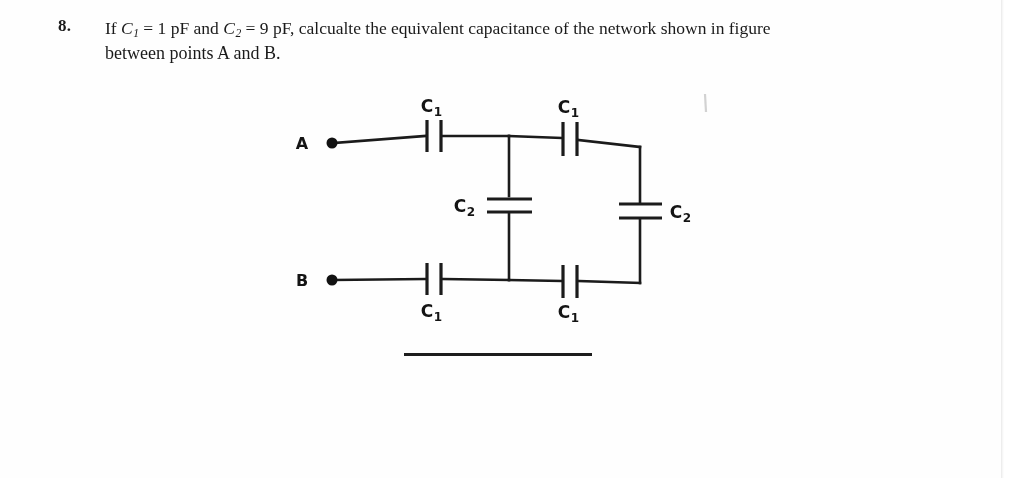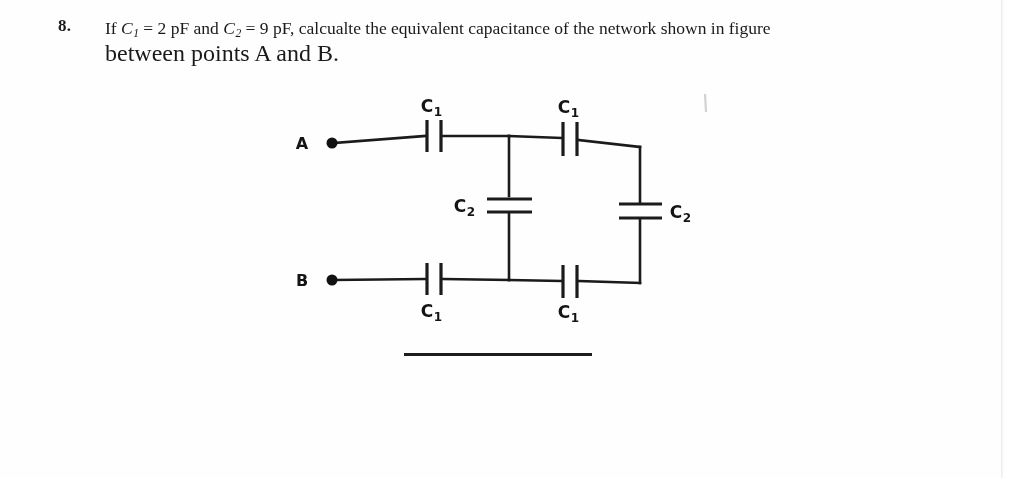--- a/index.html
+++ b/index.html
@@ -60,21 +60,21 @@
     top: 0;
     width: 858px;
     font-size: 17.5px;
     line-height: 25px;
     text-align: left;
   }
   .q-line-2 {
     position: absolute;
     left: 47px;
     top: 25px;
-    font-size: 24px;
+    font-size: 18px;
     line-height: 25px;
   }
   .ital {
     font-style: italic;
   }
   .subsc {
     font-size: 11.5px;
     vertical-align: -0.28em;
     font-style: italic;
     padding-left: 0.5px;
@@ -143,21 +143,21 @@
 
 <div id="page-sheet"></div>
 <div id="page-edge"></div>
 <div id="page-edge-2"></div>
 
 <div id="question-block">
 
   <span class="q-number">8.</span>
 
   <div class="q-text">
-    <span>If </span><span class="ital">C</span><span class="subsc">1</span><span> = 2 pF and </span><span class="ital">C</span><span class="subsc">2</span><span> = 9 pF, calcualte the equivalent capacitance of the network shown in figure</span>
+    <span>If </span><span class="ital">C</span><span class="subsc">1</span><span> = 1 pF and </span><span class="ital">C</span><span class="subsc">2</span><span> = 9 pF, calcualte the equivalent capacitance of the network shown in figure</span>
   </div>
 
   <div class="q-line-2">between points A and B.</div>
 </div>
 
 <div id="circuit-figure">
   <svg id="circuit-svg" width="470" height="250" viewBox="0 0 470 250" xmlns="http://www.w3.org/2000/svg">
 
     <line class="stray-tick" x1="435" y1="12" x2="436" y2="30"></line>
 

